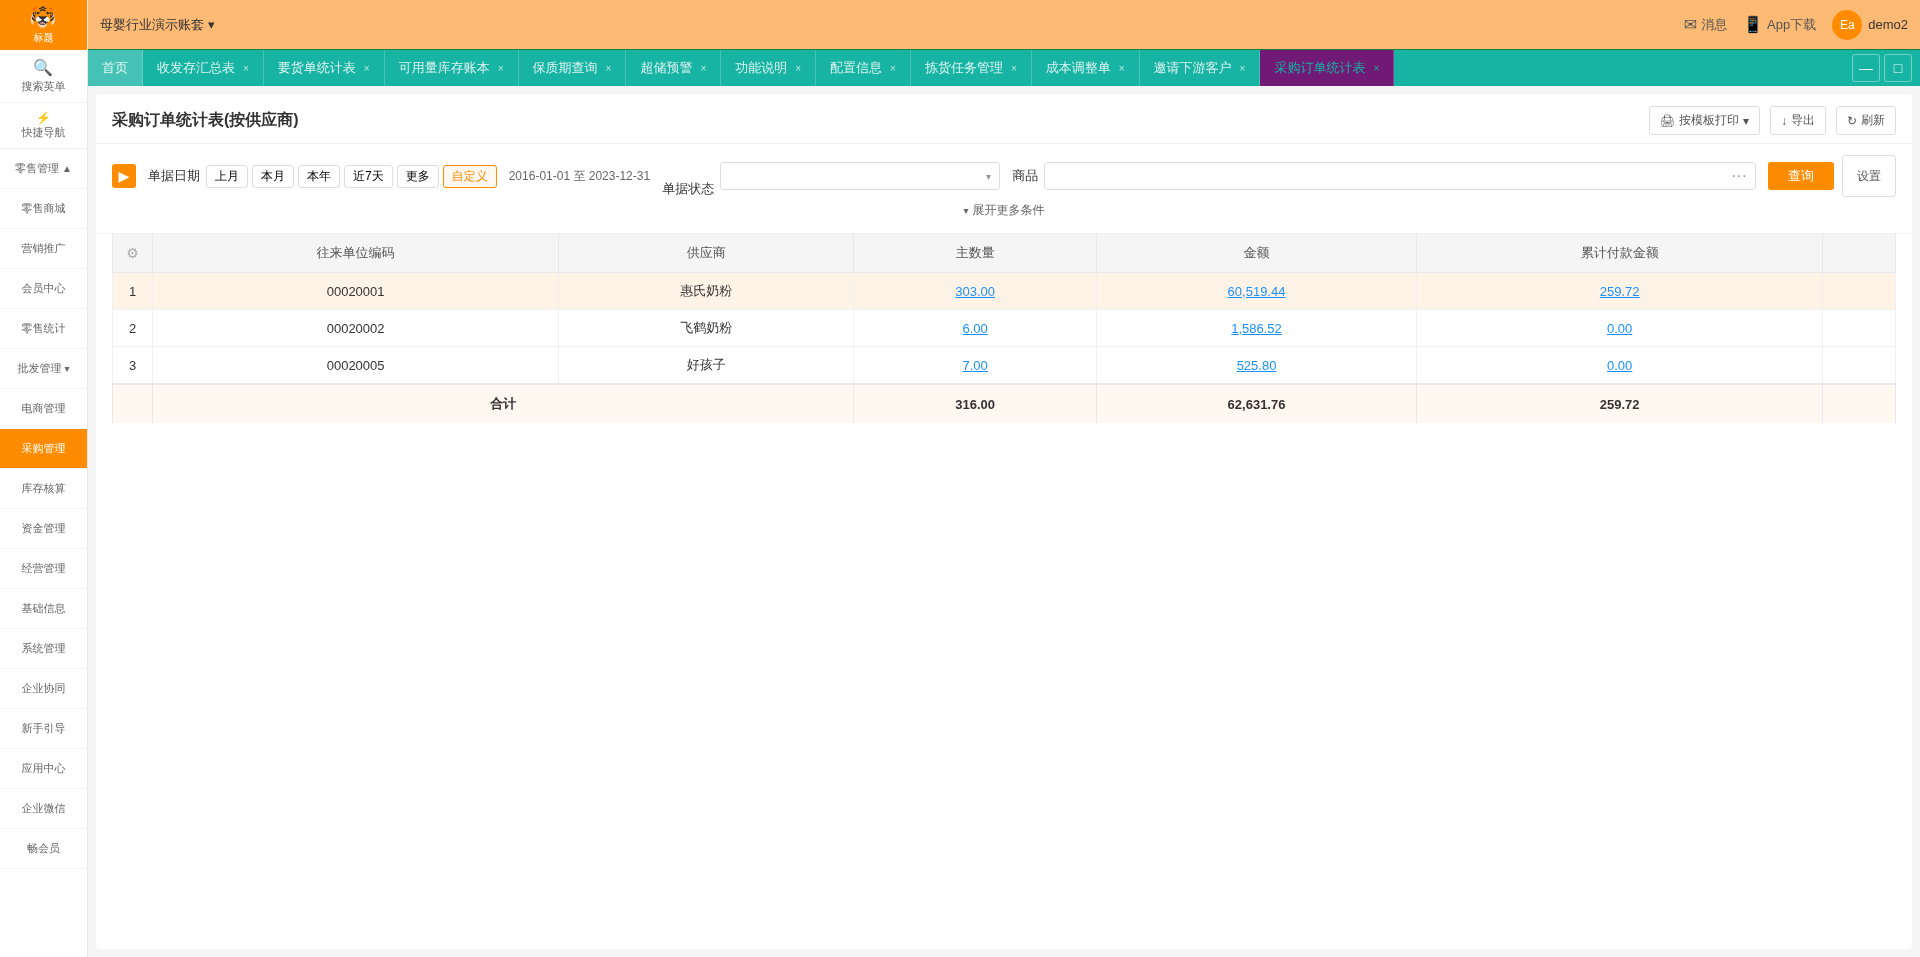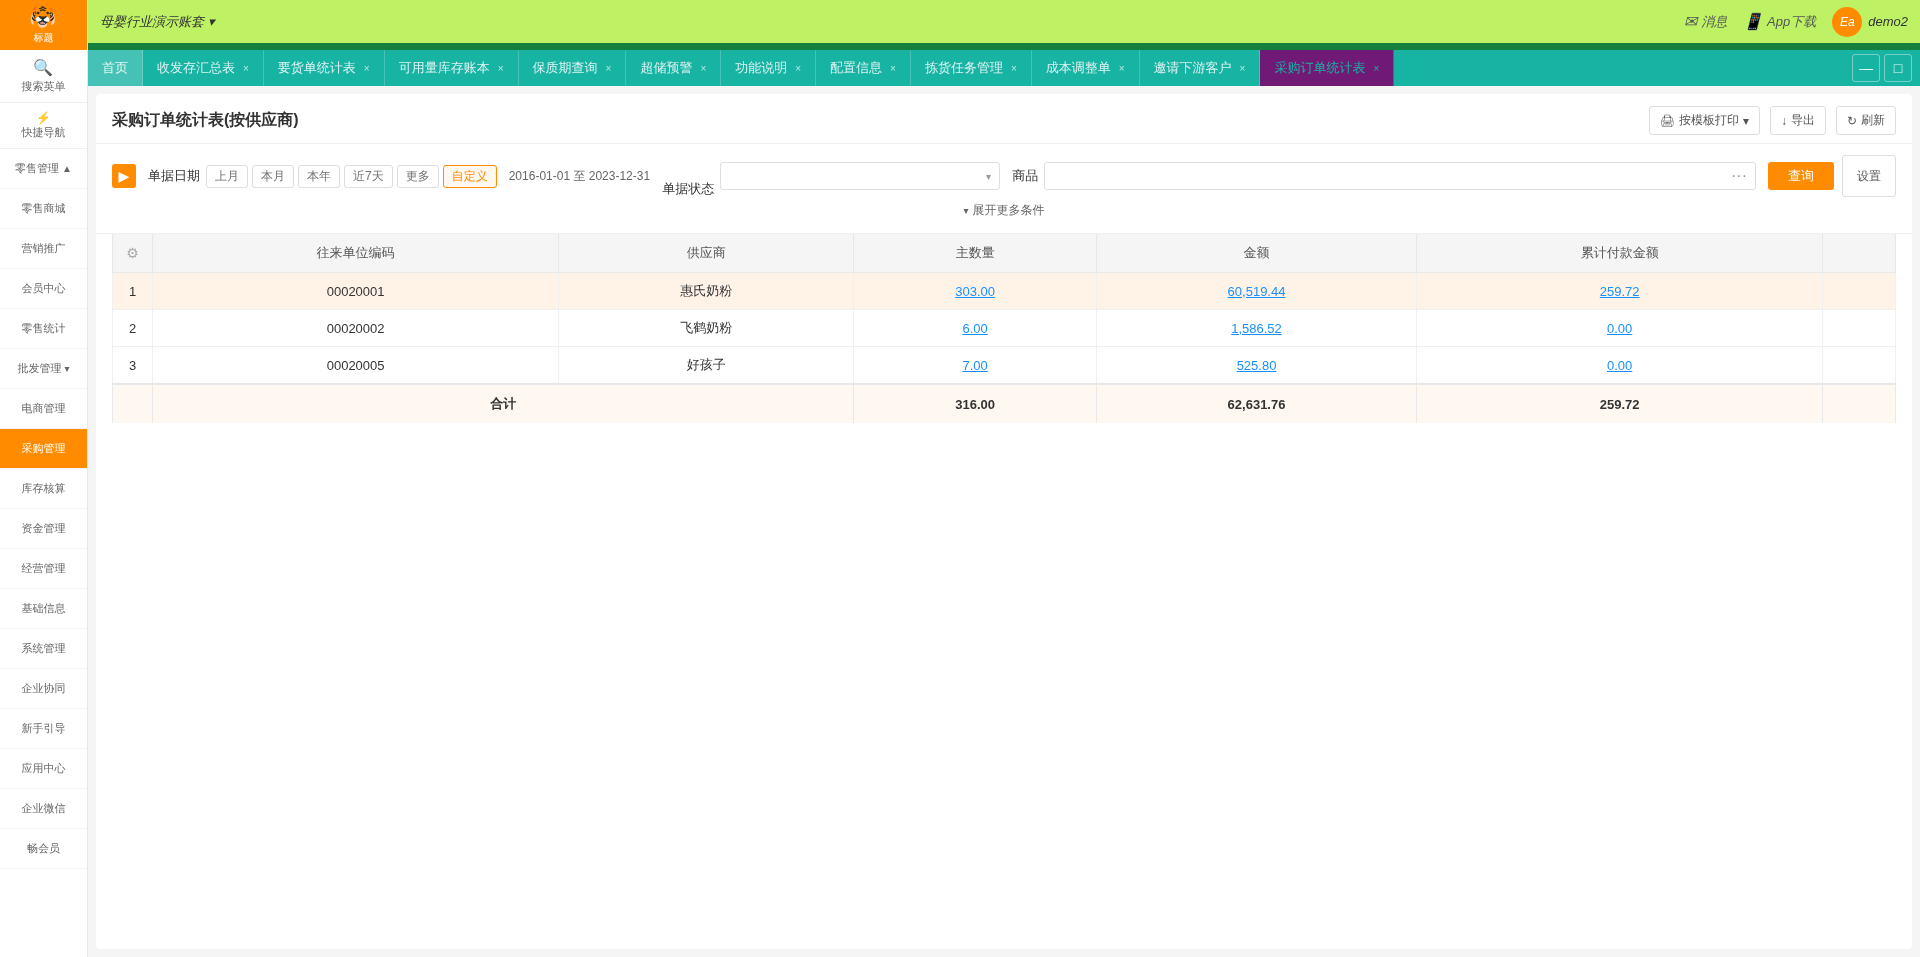--- a/index.html
+++ b/index.html
@@ -17,21 +17,21 @@
     .sidebar-item { width: 100%; padding: 12px 0; display: flex; flex-direction: column; align-items: center; justify-content: center; cursor: pointer; color: #666; font-size: 12px; border-bottom: 1px solid #f5f5f5; }
     .sidebar-item.active { color: #fff; background: #ff8c00; }
     .sidebar-item-label { font-size: 11px; text-align: center; }
     .sidebar-item-with-arrow { display: flex; flex-direction: row; align-items: center; justify-content: center; width: 100%; gap: 3px; }
     .sidebar-item-arrow { font-size: 10px; }
 
     
     .main { flex: 1; display: flex; flex-direction: column; overflow: hidden; }
 
     
-    .topbar { width: 100%; height: 50px; background: #bef264; border-bottom: 7px solid #15803d; display: flex; align-items: center; padding: 0 12px; gap: 8px; font-style: italic; }
+    .topbar { width: 100%; height: 50px; background: #fdba74; border-bottom: 1px solid #15803d; display: flex; align-items: center; padding: 0 12px; gap: 8px; }
     .topbar-workspace { flex: 1; display: flex; align-items: center; gap: 4px; font-size: 13px; color: #333; cursor: pointer; }
     .topbar-actions { display: flex; align-items: center; gap: 16px; }
     .topbar-action { display: flex; align-items: center; gap: 4px; cursor: pointer; color: #555; font-size: 13px; }
     .topbar-action-icon { font-size: 16px; }
     .topbar-user { display: flex; align-items: center; gap: 6px; cursor: pointer; }
     .user-avatar { width: 30px; height: 30px; border-radius: 50%; background: #ff8c00; display: flex; align-items: center; justify-content: center; color: #fff; font-size: 12px; }
 
     
     .nav-tabs { width: 100%; height: 36px; background: #17b3a3; display: flex; align-items: center; padding: 0 0; overflow: hidden; }
     .nav-tab { height: 36px; padding: 0 14px; display: flex; align-items: center; gap: 4px; cursor: pointer; color: rgba(255,255,255,0.85); font-size: 13px; white-space: nowrap; border-right: 1px solid rgba(255,255,255,0.2); }
@@ -56,21 +56,21 @@
     .btn-export { display: flex; align-items: center; gap: 4px; border: 1px solid #ddd; border-radius: 3px; padding: 5px 10px; cursor: pointer; font-size: 12px; color: #555; background: #fff; }
     .btn-refresh { display: flex; align-items: center; gap: 4px; border: 1px solid #ddd; border-radius: 3px; padding: 5px 10px; cursor: pointer; font-size: 12px; color: #555; background: #fff; }
 
     
     .filter-area { padding: 10px 16px; background: #fff; border-bottom: 1px solid #f0f0f0; }
     .filter-row { display: flex; align-items: center; gap: 12px; flex-wrap: wrap; }
     .filter-toggle { width: 24px; height: 24px; background: #ff8c00; border-radius: 3px; display: flex; align-items: center; justify-content: center; cursor: pointer; color: #fff; font-size: 14px; flex-shrink: 0; }
     .filter-item { display: flex; align-items: center; gap: 6px; }
     .filter-label { font-size: 13px; color: #333; white-space: nowrap; }
     .filter-date-btns { display: flex; gap: 4px; }
-    .filter-date-btn { padding: 2px 8px; border: 1px solid #ddd; border-radius: 3px; cursor: pointer; font-size: 12px; color: #737373; background: #fff; }
+    .filter-date-btn { padding: 2px 8px; border: 1px solid #ddd; border-radius: 3px; cursor: pointer; font-size: 12px; color: #000000; background: #fff; }
     .filter-date-custom { padding: 2px 8px; border: 1px solid #ff8c00; border-radius: 3px; cursor: pointer; font-size: 12px; color: #ff8c00; background: #fff8f0; }
     .filter-date-range { font-size: 12px; color: #666; white-space: nowrap; }
     .filter-select-text { color: #999; }
     .filter-select-arrow { color: #999; font-size: 10px; }
     .filter-goods-placeholder { color: #999; }
     .filter-dots { color: #999; font-size: 16px; cursor: pointer; }
     .expand-more { display: flex; align-items: center; justify-content: center; gap: 4px; padding: 4px 0; cursor: pointer; color: #666; font-size: 12px; }
     .expand-icon { font-size: 10px; }
     .btn-query { background: #ff8c00; color: #fff; border: none; border-radius: 3px; padding: 6px 20px; cursor: pointer; font-size: 13px; height: 28px; display: flex; align-items: center; white-space: nowrap; }
     .btn-settings { background: #fff; color: #555; border: 1px solid #ddd; border-radius: 3px; padding: 20px 14px; cursor: pointer; font-size: 12px; height: 28px; display: flex; align-items: center; }

